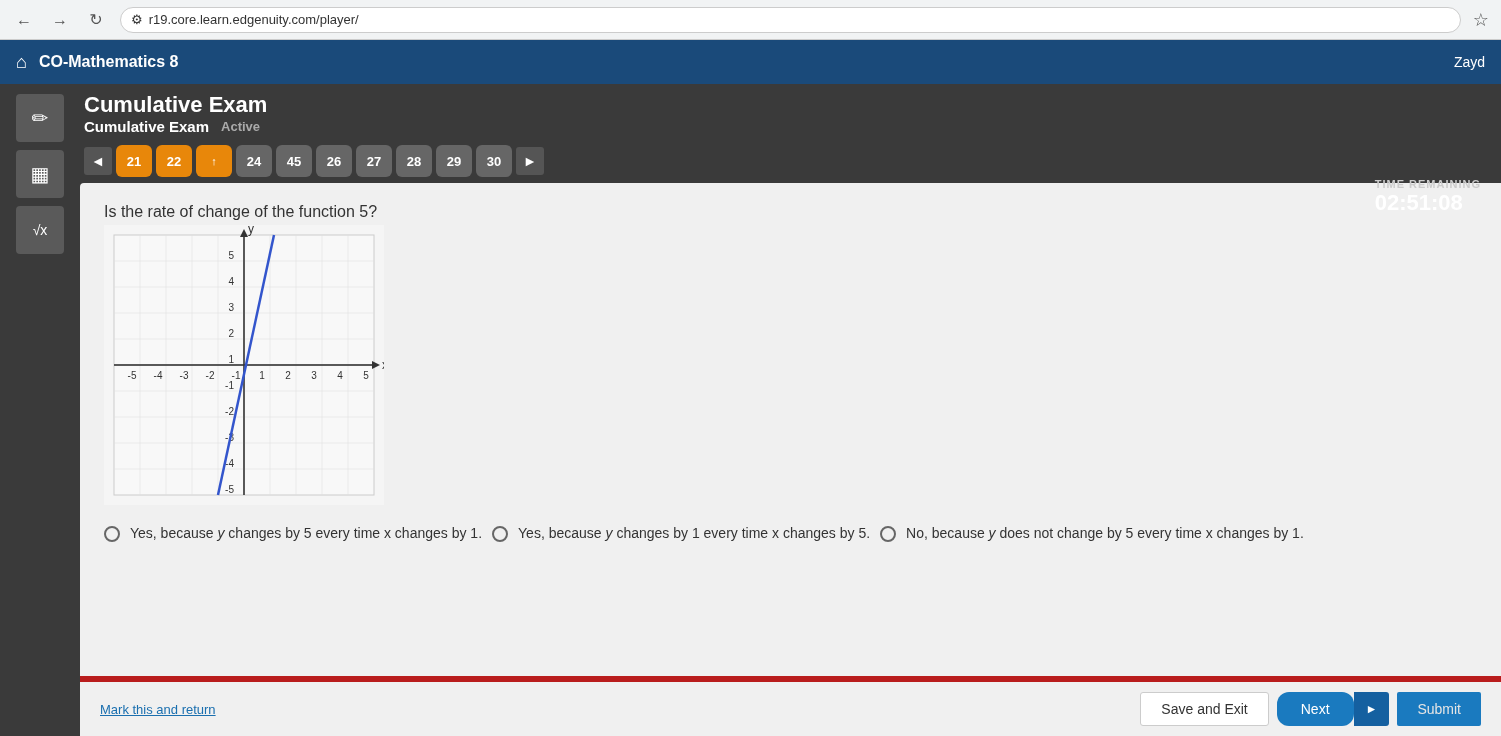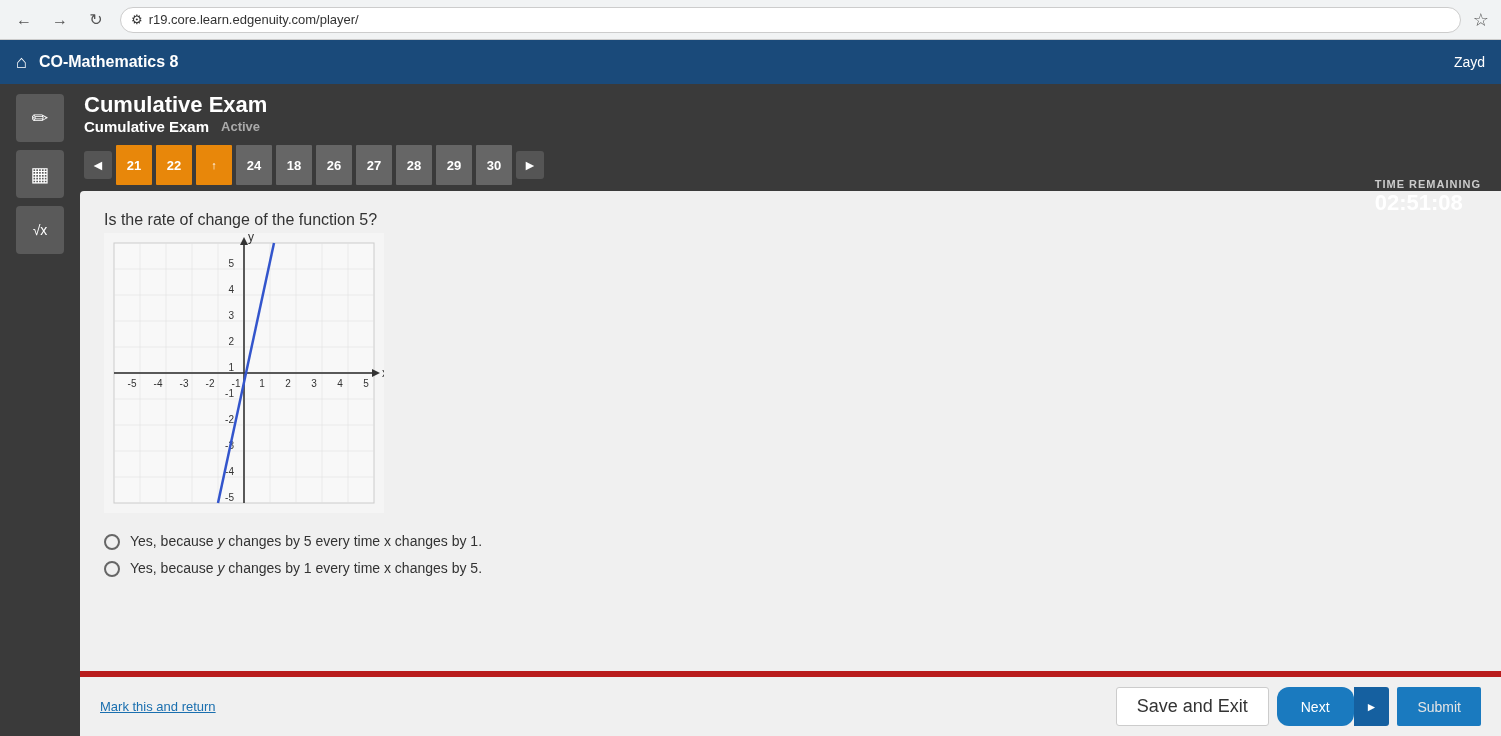--- a/index.html
+++ b/index.html
@@ -126,23 +126,23 @@
     }
     .nav-arrow {
       width: 28px; height: 28px;
       background: #555;
       border-radius: 3px;
       display: flex; align-items: center; justify-content: center;
       cursor: pointer;
       color: white; font-size: 14px;
     }
     .nav-num {
-      width: 36px; height: 40px;
+      width: 36px; height: 32px;
       background: #666;
-      border-radius: 1px;
+      border-radius: 6px;
       display: flex; align-items: center; justify-content: center;
       cursor: pointer;
       color: white; font-size: 13px;
       font-weight: bold;
     }
     .nav-num.active {
       background: #e8870a;
     }
     .nav-num.current {
       background: #e8870a;
@@ -194,21 +194,21 @@
       justify-content: flex-start;
       margin-bottom: 20px;
     }
     .graph-svg {
       background: #f5f5f5;
     }
 
     
     .answer-choices {
       display: flex;
-      flex-direction: column;
+      flex-direction: row;
       gap: 10px;
       margin-top: 6px;
       text-align: right;
     }
     .answer-choice {
       display: flex;
       align-items: flex-start;
       gap: 10px;
       font-size: 14px;
       color: #333;
@@ -239,21 +239,21 @@
     }
     .bottom-buttons {
       display: flex;
       gap: 8px;
     }
     .btn-save-exit {
       padding: 8px 20px;
       background: #fff;
       border: 1px solid #ccc;
       border-radius: 3px;
-      font-size: 18px;
+      font-size: 14px;
       color: #333;
       cursor: pointer;
     }
     .btn-next {
       padding: 8px 28px;
       background: #1a7abf;
       border: none;
       border-radius: 3px;
       font-size: 14px;
       color: white;
@@ -315,21 +315,21 @@
     </div>
 
     <div class="question-nav">
       <div class="nav-arrow">◄</div>
       <div class="nav-num active">21</div>
       <div class="nav-num active">22</div>
       <div class="nav-num current" style="background:#e8870a;">
         <span style="font-size:11px;">↑</span>
       </div>
       <div class="nav-num">24</div>
-      <div class="nav-num">18</div>
+      <div class="nav-num">45</div>
       <div class="nav-num">26</div>
       <div class="nav-num">27</div>
       <div class="nav-num">28</div>
       <div class="nav-num">29</div>
       <div class="nav-num">30</div>
       <div class="nav-arrow">►</div>
     </div>
 
     <div class="question-panel">
       <div class="question-body">
@@ -396,20 +396,24 @@
         </div>
 
         <div class="answer-choices">
           <div class="answer-choice">
             <div class="radio-circle"></div>
             <span>Yes, because <em>y</em> changes by 5 every time x changes by 1.</span>
           </div>
           <div class="answer-choice">
             <div class="radio-circle"></div>
             <span>Yes, because <em>y</em> changes by 1 every time x changes by 5.</span>
+          </div>
+          <div class="answer-choice">
+            <div class="radio-circle"></div>
+            <span>No, because <em>y</em> does not change by 5 every time x changes by 1.</span>
           </div>
         </div>
       </div>
 
       <div class="bottom-bar">
         <a class="mark-return-link">Mark this and return</a>
         <div class="bottom-buttons">
           <button class="btn-save-exit">Save and Exit</button>
           <div style="display:flex; border-radius:3px; overflow:hidden;">
             <button class="btn-next" style="border-radius:12px; padding: 8px 24px; text-align: right;">Next</button>

